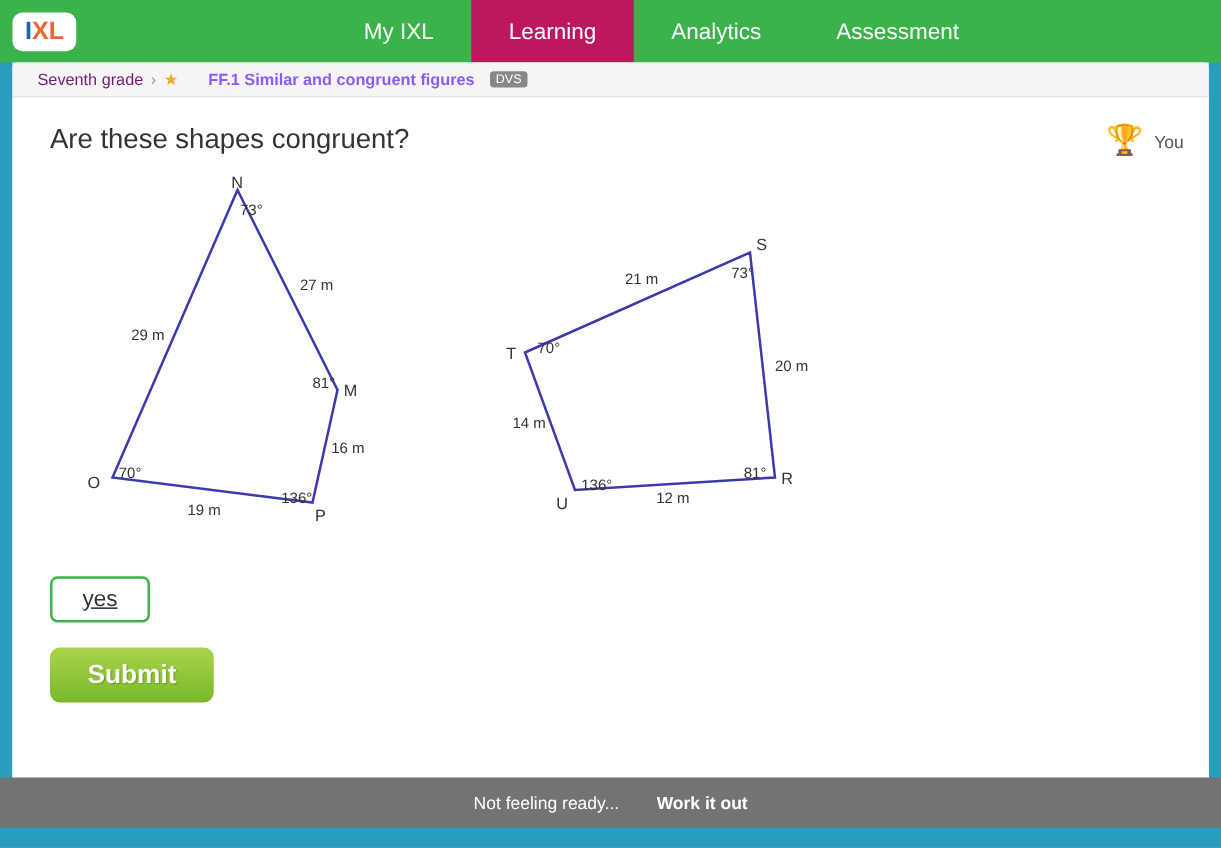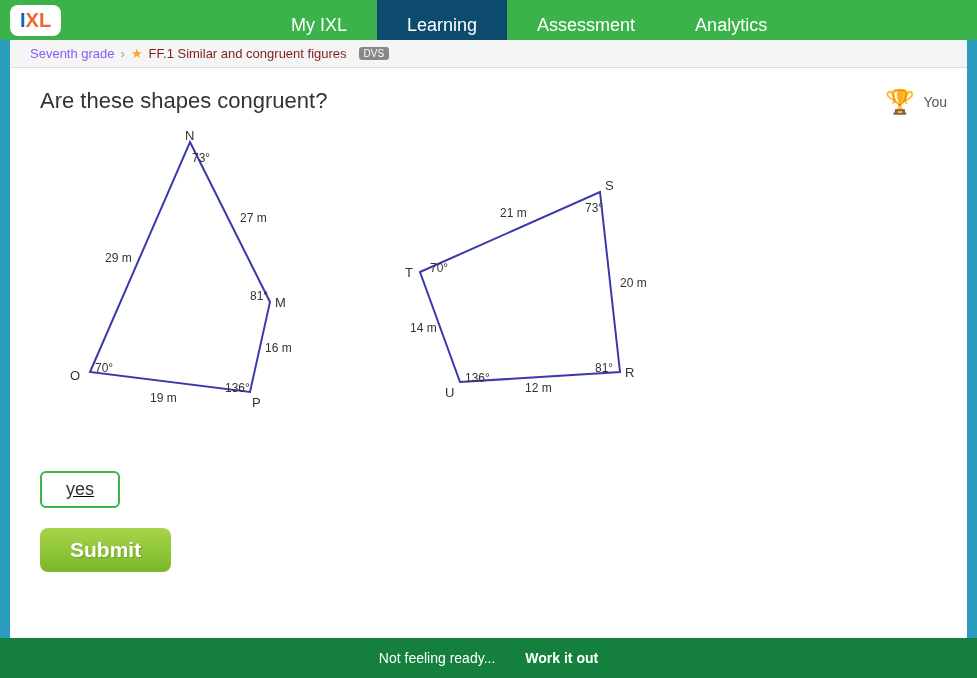--- a/index.html
+++ b/index.html
@@ -7,21 +7,21 @@
       width: 977px;
       height: 678px;
       background: #1a1a1a;
       font-family: Arial, sans-serif;
       overflow: hidden;
     }
 
     
     .top-bar {
       background: #3bb34a;
-      height: 40px;
+      height: 50px;
       display: flex;
       align-items: center;
       padding: 0 0 0 10px;
       position: relative;
     }
     .logo-area {
       background: white;
       border-radius: 8px;
       padding: 4px 10px;
       font-weight: bold;
@@ -43,38 +43,38 @@
       padding: 0 30px;
       height: 50px;
       display: flex;
       align-items: center;
       font-size: 18px;
       color: white;
       cursor: pointer;
       font-weight: 500;
     }
     .nav-tab.active {
-      background: #0c4a6e;
+      background: #be185d;
     }
 
     
     .breadcrumb-bar {
       background: #f5f5f5;
       border-bottom: 1px solid #ddd;
       padding: 6px 20px;
       font-size: 13px;
       color: #555;
       display: flex;
       align-items: center;
       gap: 6px;
     }
-    .breadcrumb-bar .grade { color: #8b5cf6; }
+    .breadcrumb-bar .grade { color: #701a75; }
     .breadcrumb-bar .sep { color: #999; }
     .breadcrumb-bar .star { color: #f5a623; }
-    .breadcrumb-bar .current { color: #7f1d1d; font-weight: 400; }
+    .breadcrumb-bar .current { color: #8b5cf6; font-weight: 700; margin-left: 18px; }
     .breadcrumb-bar .badge {
       background: #888;
       color: white;
       border-radius: 3px;
       padding: 1px 5px;
       font-size: 10px;
       margin-left: 6px;
     }
 
     
@@ -103,21 +103,21 @@
     }
 
     svg.shape {
       overflow: visible;
     }
 
     
     .answer-options {
       display: flex;
       gap: 40px;
-      margin-top: 35px;
+      margin-top: 14px;
       align-items: center;
       text-decoration: underline;
     }
     .answer-btn {
       border: 2px solid #3bb34a;
       border-radius: 6px;
       padding: 6px 24px;
       font-size: 18px;
       color: #333;
       background: white;
@@ -147,28 +147,28 @@
       right: 20px;
       display: flex;
       align-items: center;
       gap: 8px;
       font-size: 14px;
       color: #555;
     }
 
     
     .bottom-bar {
-      background: #15803d;
+      background: #737373;
       height: 40px;
       display: flex;
       align-items: center;
       justify-content: center;
       gap: 30px;
       position: absolute;
-      bottom: 0;
+      bottom: 16px;
       width: 100%;
     }
     .bottom-bar-text {
       color: white;
       font-size: 14px;
     }
 
     .shape-label {
       font-family: Arial, sans-serif;
       font-size: 13px;
@@ -195,24 +195,24 @@
       <span>I</span>XL
     </div>
     <div class="nav-tabs">
       <div class="nav-tab">
         <span>My IXL</span>
       </div>
       <div class="nav-tab active">
         <span>Learning</span>
       </div>
       <div class="nav-tab">
+        <span>Analytics</span>
+      </div>
+      <div class="nav-tab">
         <span>Assessment</span>
-      </div>
-      <div class="nav-tab">
-        <span>Analytics</span>
       </div>
     </div>
   </div>
 
   <div style="background:white; margin: 0 10px; border-radius:4px; position:relative; min-height:600px;">
 
     <div class="breadcrumb-bar">
       <span class="grade">Seventh grade</span>
       <span class="sep">›</span>
       <span class="star">★</span>

